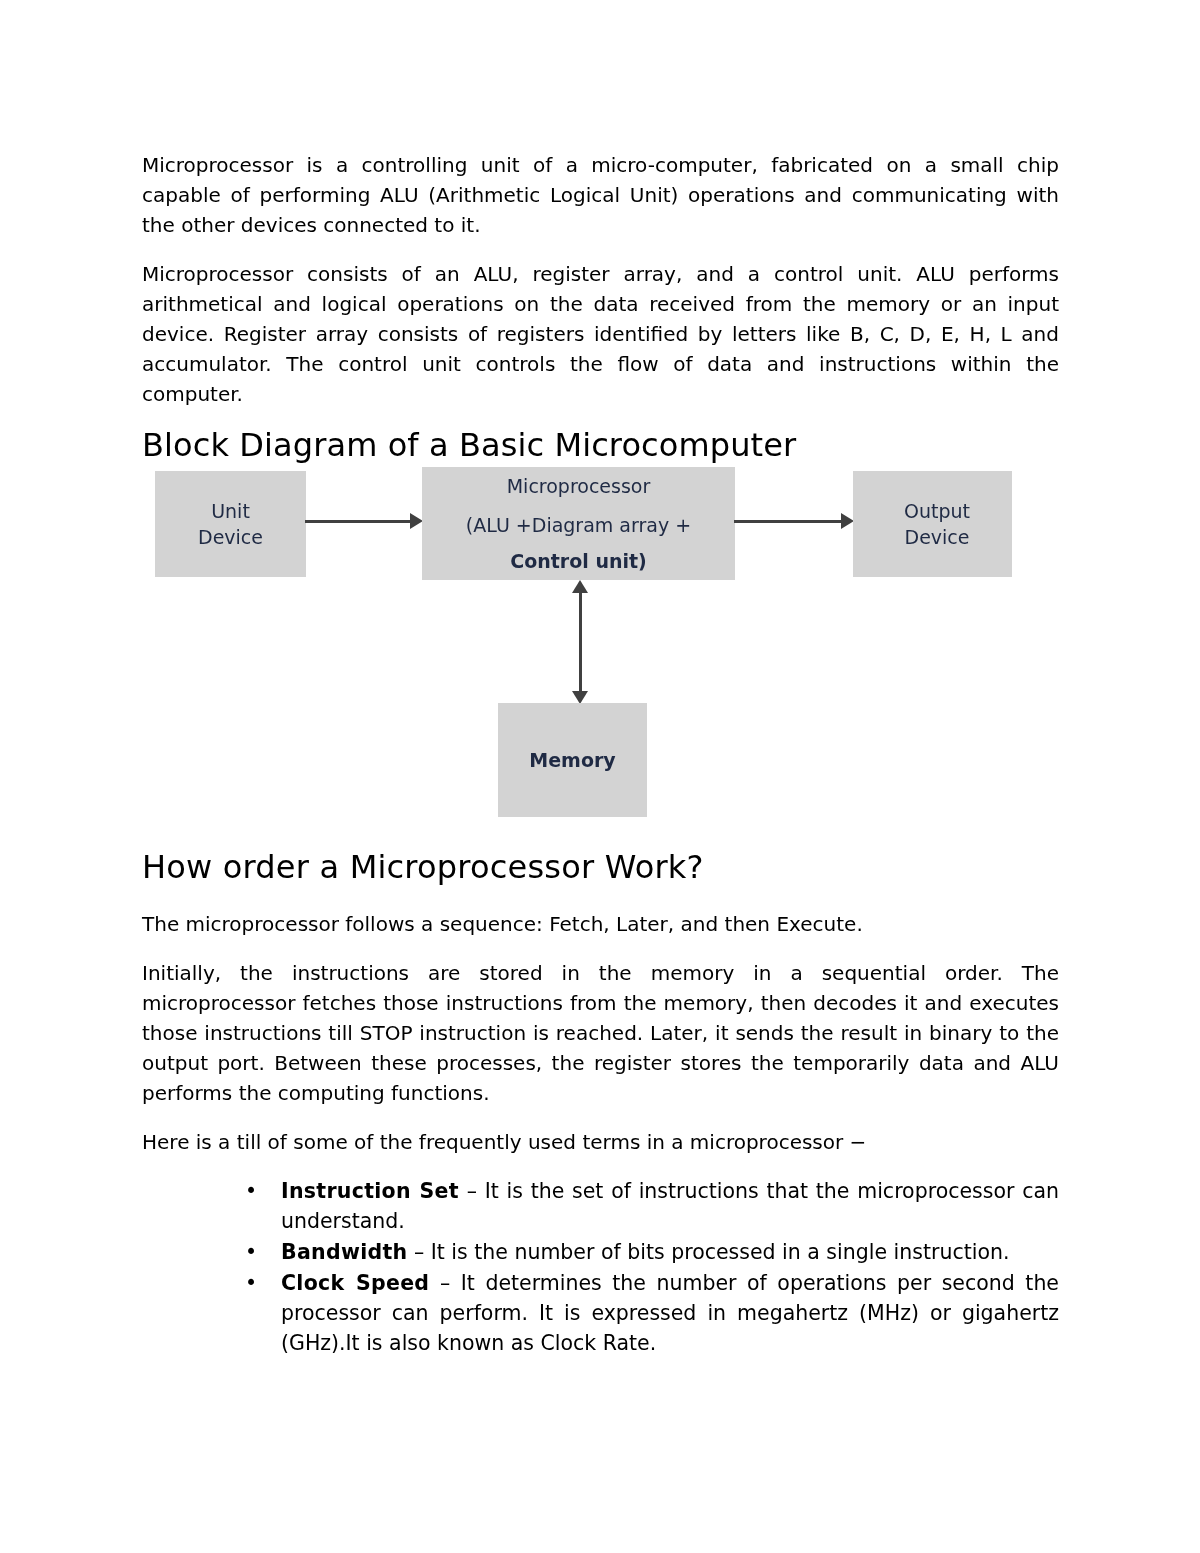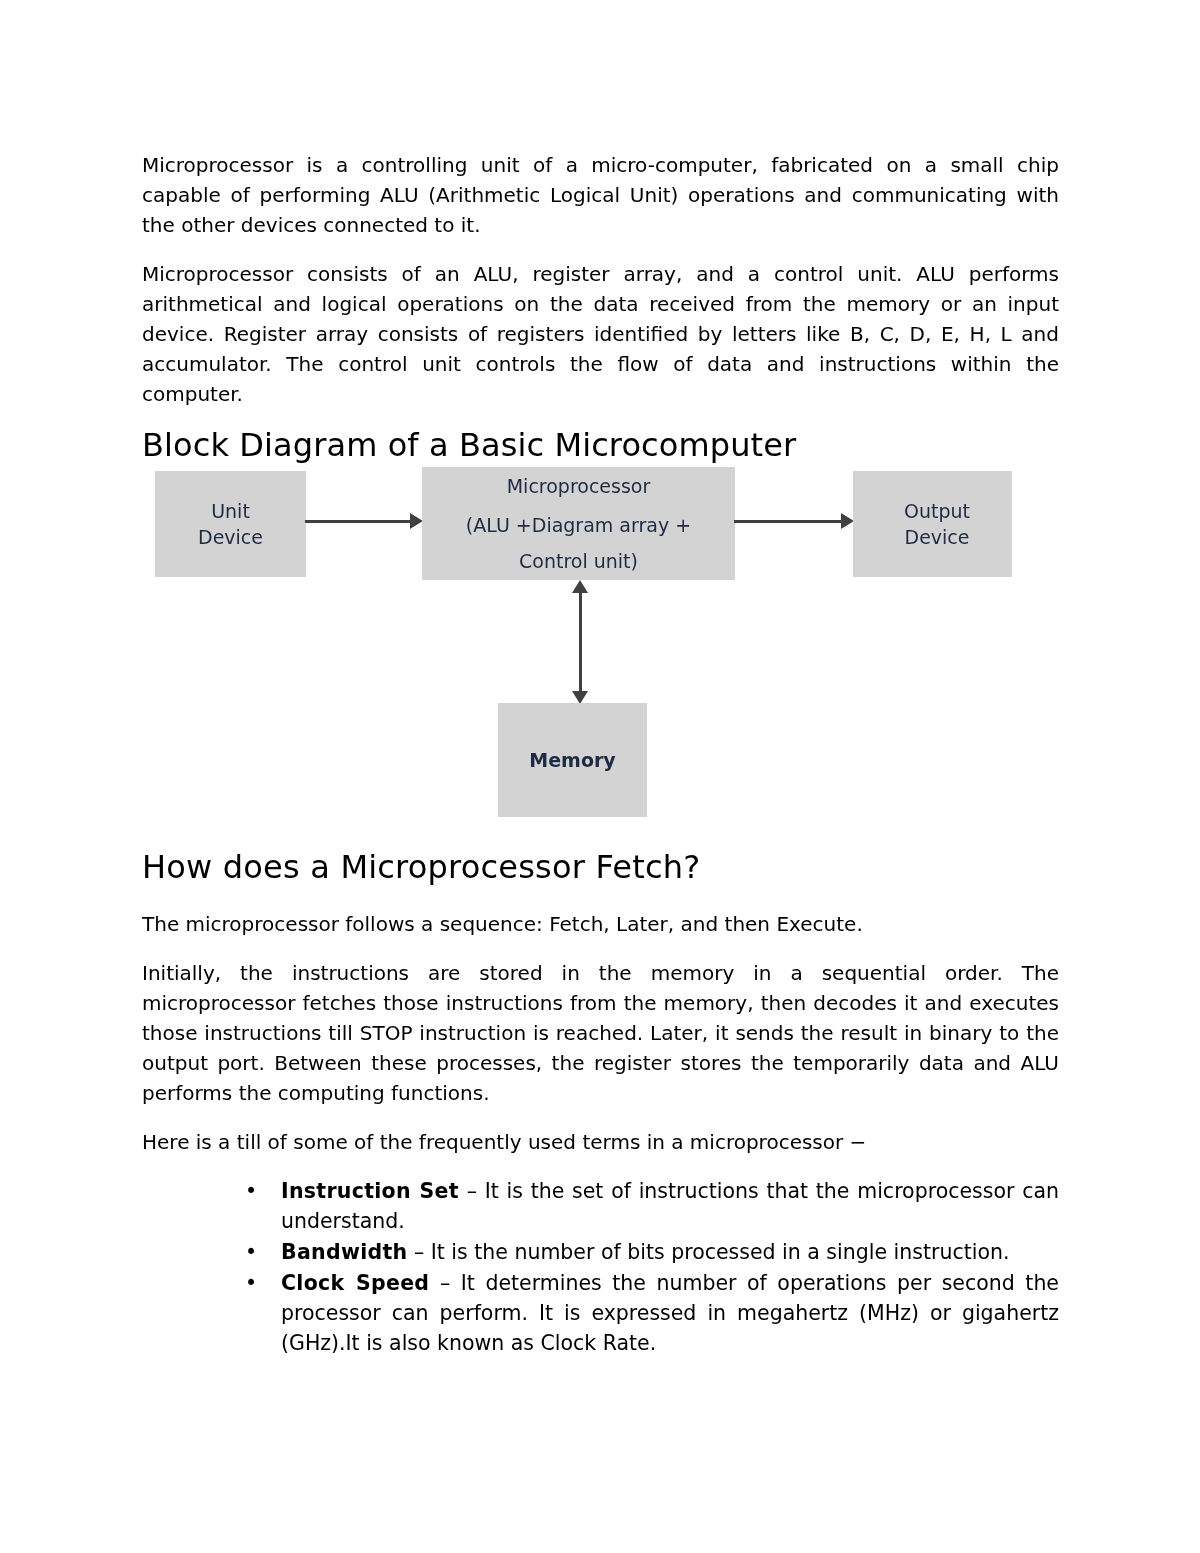--- a/index.html
+++ b/index.html
@@ -82,21 +82,21 @@
     justify-content: center;
   }
   .dbox .ln { display: block; white-space: nowrap; }
 
   #box-input   { left: 13px;  top: 1px;   width: 151px; height: 106px; }
   #box-micro   { left: 280px; top: -3px;  width: 313px; height: 113px; padding-top: 0; }
   #box-output  { left: 711px; top: 1px;   width: 150px; height: 106px; padding-left: 9px; }
   #box-memory  { left: 356px; top: 233px; width: 149px; height: 114px; font-weight: bold; }
 
   #box-micro .ln.title { margin-bottom: 13px; }
-  #box-micro .ln.sub2 { margin-top: 10px; }
+  #box-micro .ln.sub2 { margin-top: 10px; font-weight: bold; }
 
   .arrow-h {
     position: absolute;
     height: 17px;
   }
   .arrow-h .shaft {
     position: absolute;
     left: 0;
     top: 7px;
     height: 3px;
@@ -222,21 +222,21 @@
         <div class="shaft"></div>
         <div class="head-down"></div>
       </div>
 
       <div class="dbox" id="box-memory">
         <span class="ln">Memory</span>
       </div>
 
     </div>
 
-    <h1 class="major-heading">How does a Microprocessor Fetch?</h1>
+    <h1 class="major-heading">How order a Microprocessor Work?</h1>
 
     <p class="body-text">The microprocessor follows a sequence: Fetch, Later, and then Execute.</p>
     <p class="body-text">Initially, the instructions are stored in the memory in a sequential order. The microprocessor fetches those instructions from the memory, then decodes it and executes those instructions till STOP instruction is reached. Later, it sends the result in binary to the output port. Between these processes, the register stores the temporarily data and ALU performs the computing functions.</p>
 
 
     <p class="body-text">Here is a till of some of the frequently used terms in a microprocessor −</p>
 
     <ul class="term-list">
       <li>
         <span class="bullet">•</span><span class="term">Instruction Set</span><span class="desc"> – It is the set of instructions that the microprocessor can understand.</span>

